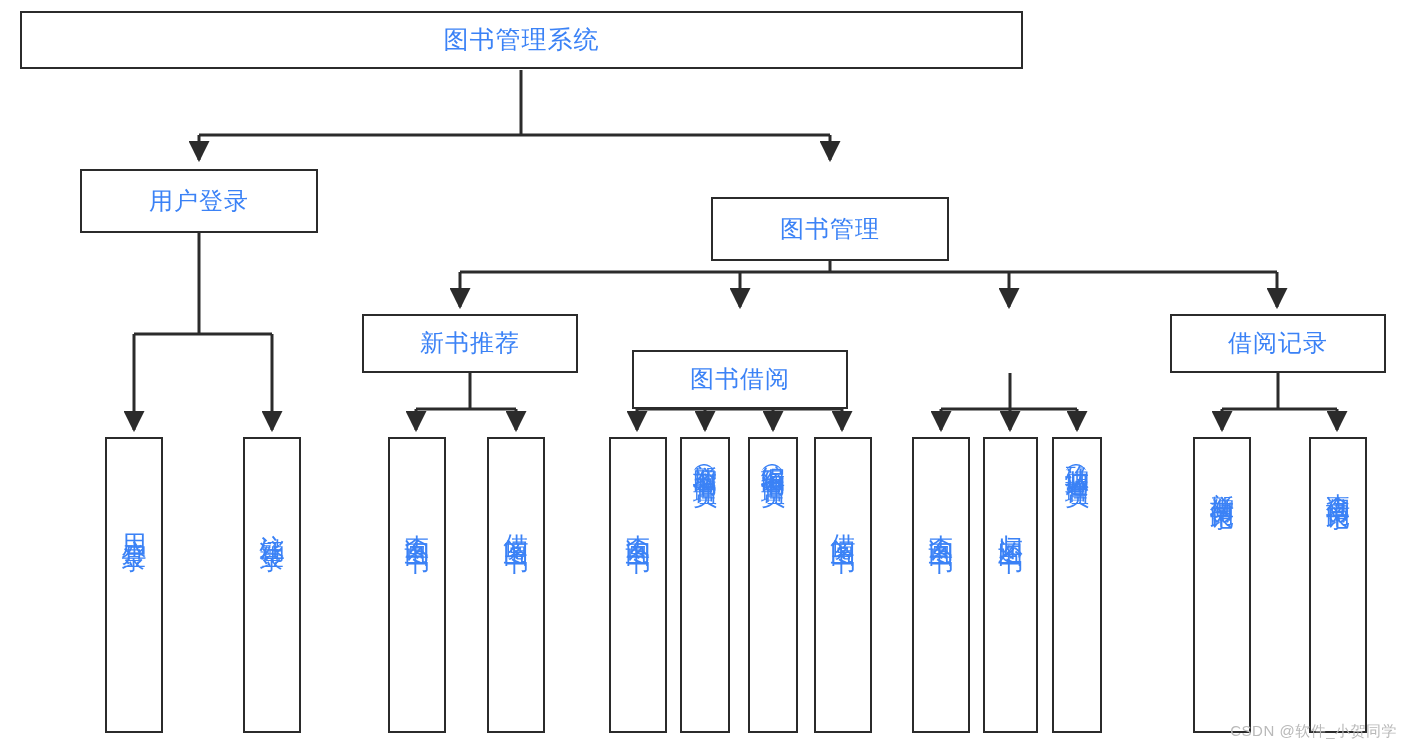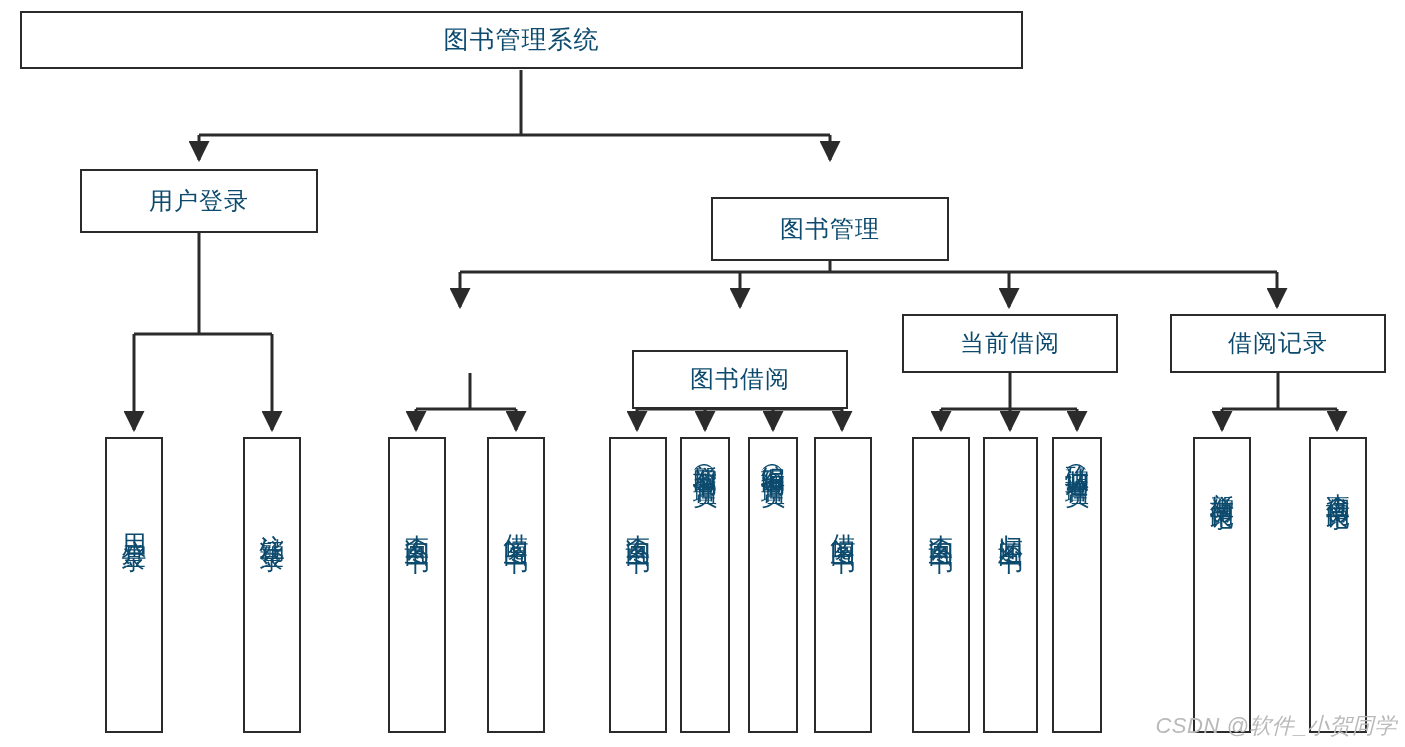--- a/index.html
+++ b/index.html
@@ -22,21 +22,21 @@
     pointer-events:none;
   }
   .node{
     position:absolute;
     box-sizing:border-box;
     background:#ffffff;
     border:2px solid #2b2b2b;
     display:flex;
     align-items:center;
     justify-content:center;
-    color:#0c4a6e;
+    color:#3b82f6;
   }
   .node .lbl{
     display:block;
     white-space:nowrap;
     line-height:1.18;
   }
   
   .h-node .lbl{
     font-size:24px;
     letter-spacing:1px;
@@ -57,25 +57,24 @@
   }
   .v-node.tall .lbl{
     font-size:24px;
     letter-spacing:3px;
   }
   .v-node.tight{ padding-top:6px; }
   .watermark{
     position:absolute;
     right:8px;
     bottom:6px;
-    font-size:22px;
+    font-size:15px;
     color:#b9b9b9;
     white-space:nowrap;
     letter-spacing:0.5px;
-    font-style:italic;
   }
 </style>
 </head>
 <body>
 
 <div id="diagram">
 
   <svg id="edges" viewBox="0 0 1405 747" xmlns="http://www.w3.org/2000/svg">
     <defs>
       <marker id="arrow" viewBox="0 0 10 10" refX="9" refY="5" markerWidth="7" markerHeight="7" orient="auto-start-reverse">
@@ -130,25 +129,25 @@
     <span class="lbl">图书管理系统</span>
   </div>
 
   <div class="node h-node" style="left:80px; top:169px; width:238px; height:64px;">
     <span class="lbl">用户登录</span>
   </div>
   <div class="node h-node" style="left:711px; top:169px; width:238px; height:64px;margin-top:28px;">
     <span class="lbl">图书管理</span>
   </div>
 
+  <div class="node h-node" style="left:362px; top:314px; width:216px; height:59px;">
+    <span class="lbl">新书推荐</span>
+  </div>
   <div class="node h-node" style="left:632px; top:314px; width:216px; height:59px;margin-top:36px;">
     <span class="lbl">图书借阅</span>
-  </div>
-  <div class="node h-node" style="left:902px; top:314px; width:216px; height:59px;">
-    <span class="lbl">当前借阅</span>
   </div>
   <div class="node h-node" style="left:1170px; top:314px; width:216px; height:59px;align-items:center;">
     <span class="lbl">借阅记录</span>
   </div>
 
   <div class="node v-node" style="left:105px; top:437px; width:58px; height:296px; padding-top:75px;">
     <span class="lbl">用户登录</span>
   </div>
   <div class="node v-node" style="left:243px; top:437px; width:58px; height:296px; padding-top:75px;">
     <span class="lbl">注销登录</span>

